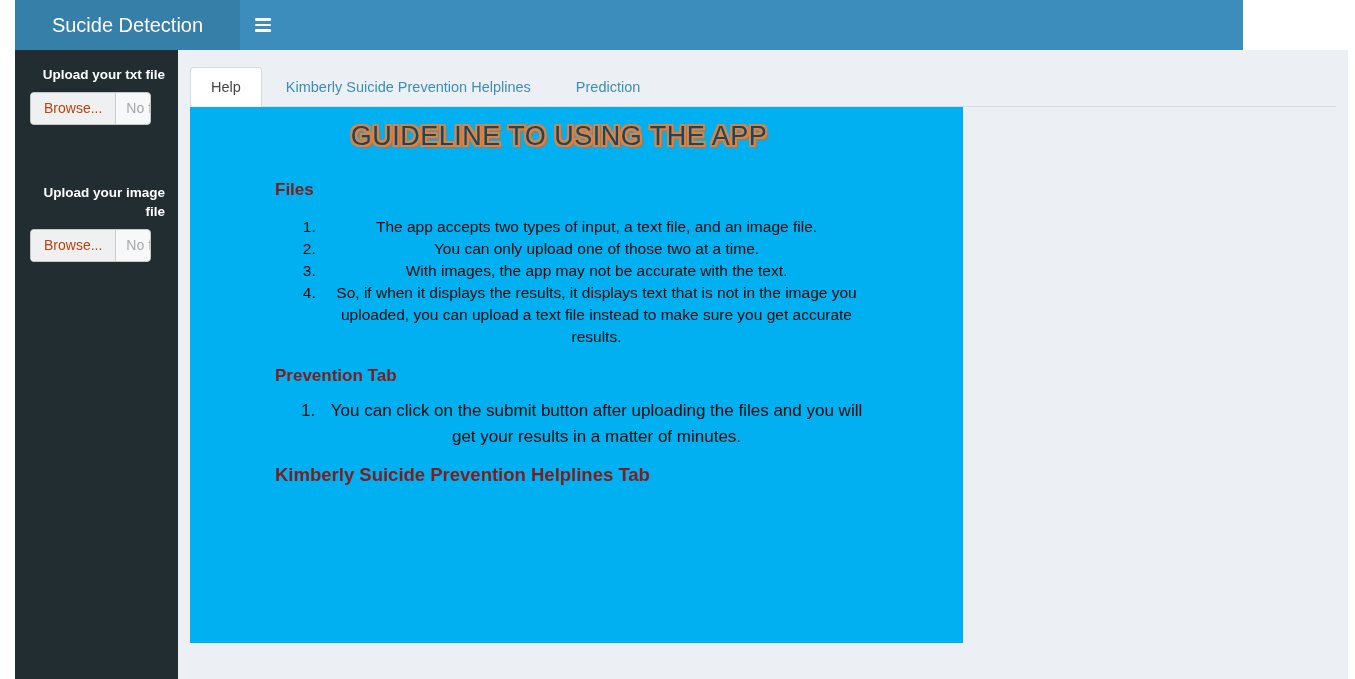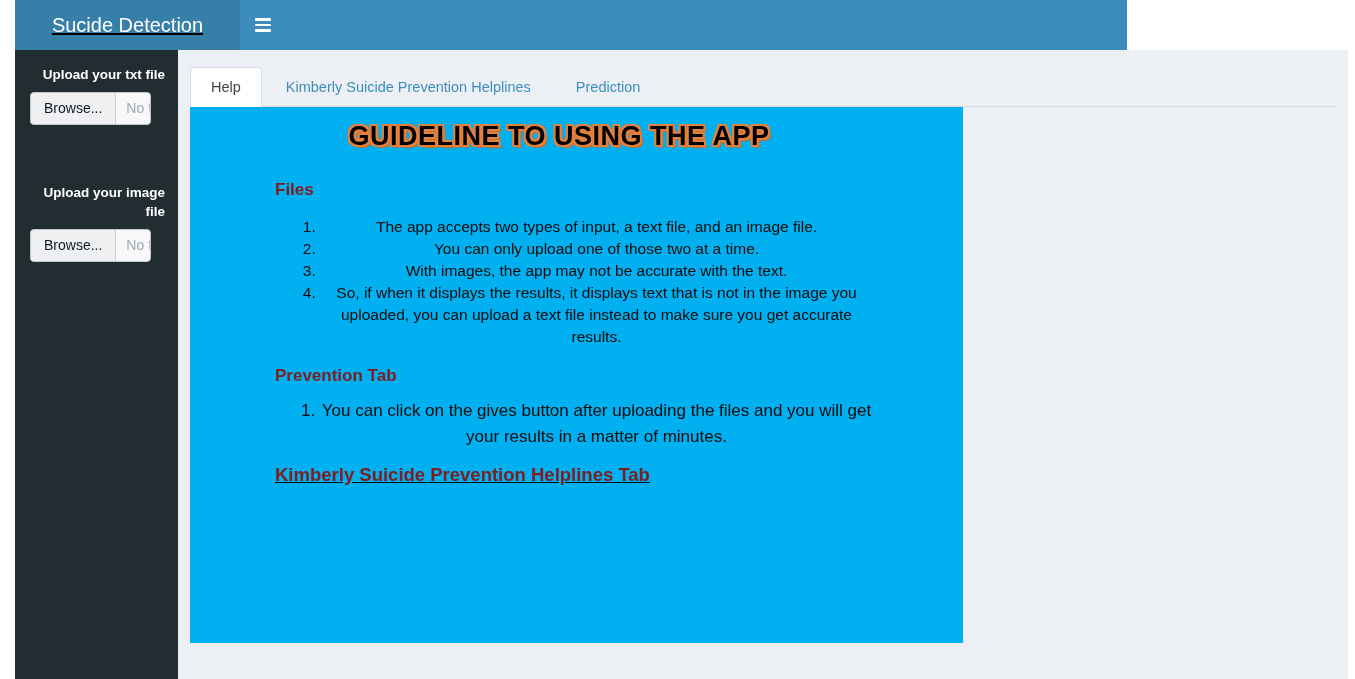--- a/index.html
+++ b/index.html
@@ -1,72 +1,72 @@
 <!DOCTYPE html>
 <html><head>
 <meta charset="utf-8">
 <style>
   * { margin:0; padding:0; box-sizing:border-box; }
   html,body { width:1355px; height:679px; background:#ffffff; overflow:hidden;
               font-family:"Liberation Sans", sans-serif; }
   .app { margin-left:15px; width:1340px; height:679px; }
 
   
-  .navbar { display:flex; height:50px; width:1112px;text-decoration:underline; }
+  .navbar { display:flex; height:50px; width:1228px; }
   .logo { width:225px; height:50px; background:#367fa9; color:#ffffff;
           font-size:20px; display:flex; align-items:center; justify-content:center;
           white-space:nowrap; }
   .navbar-rest { flex:1; background:#3c8dbc; display:flex; align-items:center; }
   .sidebar-toggle { width:46px; height:50px; display:flex; flex-direction:column;
           align-items:center; justify-content:center; gap:3px; cursor:pointer; }
   .sidebar-toggle .bar { width:16px; height:2.5px; background:#ffffff; border-radius:1px; }
 
   
   .main { display:flex; width:1333px; height:629px; }
   .sidebar { width:163px; background:#222d32; padding:15px 14px 0 15px; flex-shrink:0; }
   .content { flex:1; background:#ecf0f5; padding:16px 12px 0 12px; }
 
   
   .upload-label { color:#ffffff; font-weight:bold; font-size:13.5px; line-height:1.45;
                   margin-bottom:7px; width:135px;text-align:right; }
   .file-group { display:flex; width:121px; height:33px; border:1px solid #c6c6c6;
                 border-radius:4px; overflow:hidden; background:#f7f8f9; cursor:pointer; }
-  .browse-btn { background:#eff0f1; color:#0f172a; font-size:14px; padding:0 13px;
+  .browse-btn { background:#eff0f1; color:#c2410c; font-size:14px; padding:0 13px;
                 display:flex; align-items:center; border-right:1px solid #cccccc;
                 white-space:nowrap; }
   .file-status { flex:1; color:#a4a9ad; font-size:14px; padding-left:10px;
                  display:flex; align-items:center; white-space:nowrap; overflow:hidden; }
   .upload-group-1 { margin-bottom:58px; }
 
   
   .tabbar { list-style:none; display:flex; border-bottom:1px solid #d6dae2; width:100%; }
   .tabbar li { margin-right:3px; }
   .tabbar a { display:block; padding:9px 20px; font-size:14.5px; line-height:20px;
               text-decoration:none; color:#3c8dbc; border:1px solid transparent;
               border-radius:4px 4px 0 0; position:relative; top:1px; cursor:pointer; }
   .tabbar li.active a { background:#ffffff; color:#444444; border-color:#d6dae2;
               border-bottom-color:#ffffff; }
 
   
   .help-panel { width:773px; min-height:536px; background:#00b0f0;
                 padding:12px 90px 46px 85px; color:#0b0b0b; }
-  .guideline-title { font-size:27px; font-weight:bold; letter-spacing:0.5px;
-      text-align:center; color:#000000; margin:2px 0 26px -30px; white-space:nowrap;
+  .guideline-title { font-size:27px; font-weight:normal; letter-spacing:0.5px;
+      text-align:center; color:#0c4a6e; margin:2px 0 26px -30px; white-space:nowrap;
       text-shadow:-2px -2px 0 #e2803c, -2px 0 0 #e2803c, -2px 2px 0 #e2803c,
                    0 -2px 0 #e2803c,  0 2px 0 #e2803c,
                    2px -2px 0 #e2803c,  2px 0 0 #e2803c,  2px 2px 0 #e2803c,
                    3px 3px 1px #c96b2e; }
   .sec-h { font-weight:bold; color:#7f1d1d; }
   .sec-h-sm { font-size:17px; line-height:24px; }
   .sec-h-lg { font-size:18.5px; line-height:26px; }
   .sec-files    { margin-top:0px; }
   .sec-files ol { margin:14px 0 0 0; padding-left:45px; font-size:15.5px; line-height:22px; }
   .sec-pred     { margin-top:16px; }
   .sec-pred ol  { margin:10px 0 0 0; padding-left:45px; font-size:17px; line-height:26px; }
-  .sec-kim      { margin-top:12px;text-decoration:underline; }
+  .sec-kim      { margin-top:12px; }
   .sec-kim ol   { margin:10px 0 0 0; padding-left:45px; font-size:17px; line-height:26px; }
   ol li { color:#0b0b0b;text-align:center; }
 </style>
 </head>
 <body>
 
 <div class="app">
 
   <div class="navbar">
     <div class="logo">Sucide Detection</div>
@@ -124,21 +124,21 @@
             <li>The app accepts two types of input, a text file, and an image file.</li>
             <li>You can only upload one of those two at a time.</li>
             <li>With images, the app may not be accurate with the text.</li>
             <li>So, if when it displays the results, it displays text that is not in the image you uploaded, you can upload a text file instead to make sure you get accurate results.</li>
           </ol>
         </div>
 
         <div class="sec-pred">
           <div class="sec-h sec-h-sm">Prevention Tab</div>
           <ol>
-            <li>You can click on the gives button after uploading the files and you will get your results in a matter of minutes.</li>
+            <li>You can click on the submit button after uploading the files and you will get your results in a matter of minutes.</li>
           </ol>
         </div>
 
         <div class="sec-kim">
           <div class="sec-h sec-h-lg">Kimberly Suicide Prevention Helplines Tab</div>
         </div>
       </div>
 
     </div>
   </div>

